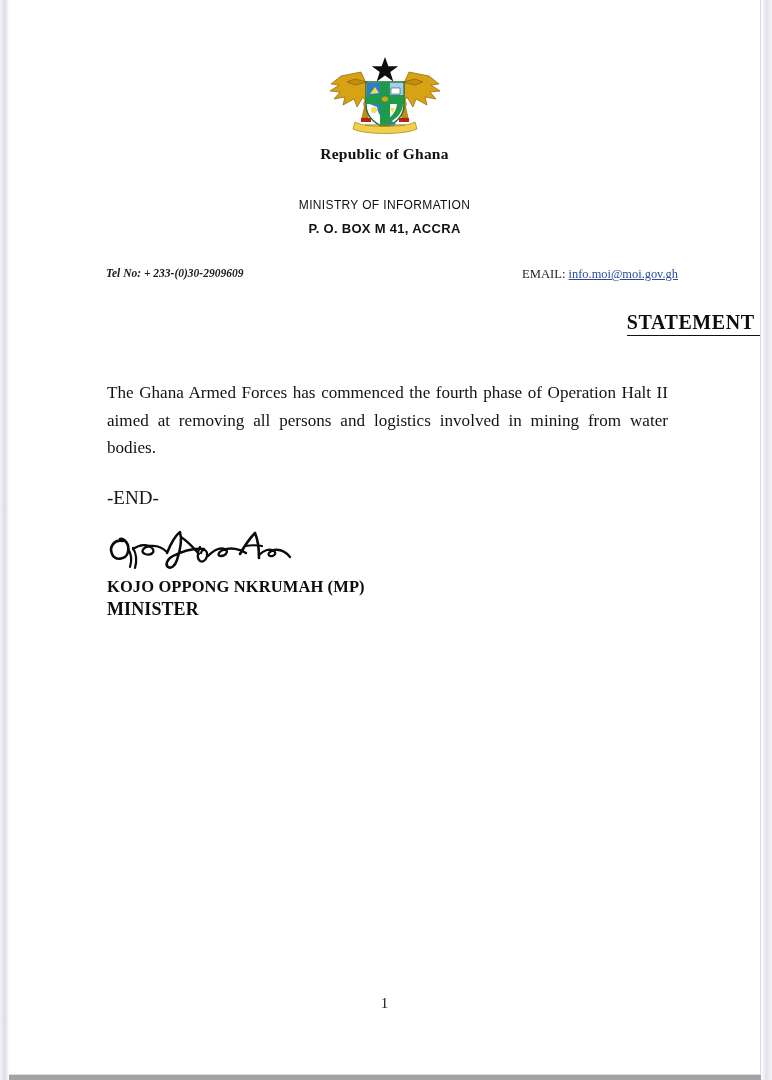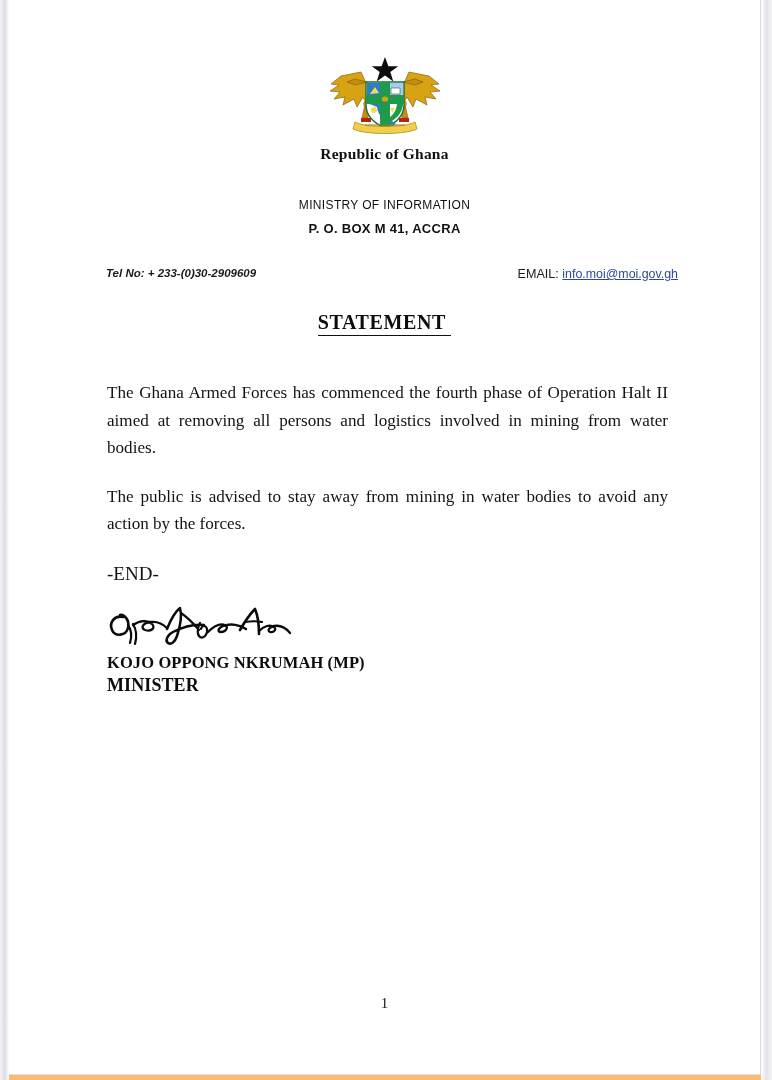--- a/index.html
+++ b/index.html
@@ -13,21 +13,21 @@
     font-family: "Liberation Serif", serif;
     color: #1a1a1a;
     overflow: hidden;
   }
 
   
   .viewer {
     position: relative;
     width: 772px;
     height: 1080px;
-    background: #fdba74;
+    background: #a3a3a3;
   }
   .gutter-left {
     position: absolute;
     left: 0; top: 0;
     width: 9px; height: 1080px;
     background: linear-gradient(to right, #f2f2f5 0%, #dcdce3 55%, #ffffff 100%);
   }
   .gutter-right {
     position: absolute;
     right: 0; top: 0;
@@ -89,32 +89,32 @@
   
   .contact-row {
     position: relative;
     margin: 31px 82px 0 89px;
     height: 18px;
   }
   .tel {
     position: absolute;
     left: 8px;
     top: 0;
-    font-family: Liberation Sans, sans-serif;
+    font-family: Liberation Serif, serif;
     font-style: italic;
     font-weight: bold;
     font-size: 11.5px;
     color: #1b1b1b;
     white-space: nowrap;
   }
   .email-wrap {
     position: absolute;
     right: 0;
     top: 0;
-    font-family: Liberation Sans, sans-serif;
+    font-family: Liberation Serif, serif;
     font-size: 12.6px;
     color: #1b1b1b;
     white-space: nowrap;
   }
   .email-link {
     color: #2a4b9b;
     text-decoration: underline;
     font-size: 12.4px;
   }
 
@@ -125,21 +125,21 @@
     color: #111111;
   }
   .date sup {
     font-size: 9.5px;
     vertical-align: super;
     line-height: 0;
   }
 
   
   .title-row {
-    text-align: center;
+    text-align: right;
     margin-top: 26px;
   }
   .title {
     display: inline-block;
     font-family: "Liberation Serif", serif;
     font-weight: bold;
     font-size: 20px;
     letter-spacing: 0.6px;
     border-bottom: 1.6px solid #111111;
     padding-bottom: 1px;
@@ -269,21 +269,20 @@
       </span>
     </div>
 
 
     <div class="title-row">
       <span class="title">STATEMENT </span>
     </div>
 
     <div class="body-block">
       <p class="para para-first">The Ghana Armed Forces has commenced the fourth phase of Operation Halt II aimed at removing all persons and logistics involved in mining from water bodies.</p>
-      <p class="para">The public is advised to stay away from mining in water bodies to avoid any action by the forces.</p>
     </div>
 
     <div class="end-line">-END-</div>
 
     <div class="signature-area">
       <svg class="signature-svg" width="190" height="46" viewBox="0 0 190 46">
         <g fill="none" stroke="#0b0b0b" stroke-linecap="round" stroke-linejoin="round">
           <path d="M16,14 C7,12 2,20 5,27 C8,34 19,33 21,25 C23,17 17,11 13,12" stroke-width="2.6"></path>
           <path d="M21,22 C24,26 25,33 23,40 M26,21 C29,26 30,34 28,41" stroke-width="2.2"></path>
           <path d="M26,22 C33,17 41,17 45,21 C49,25 44,29 38,27 C33,25 36,20 43,19 C50,18 56,21 60,25" stroke-width="2.3"></path>

